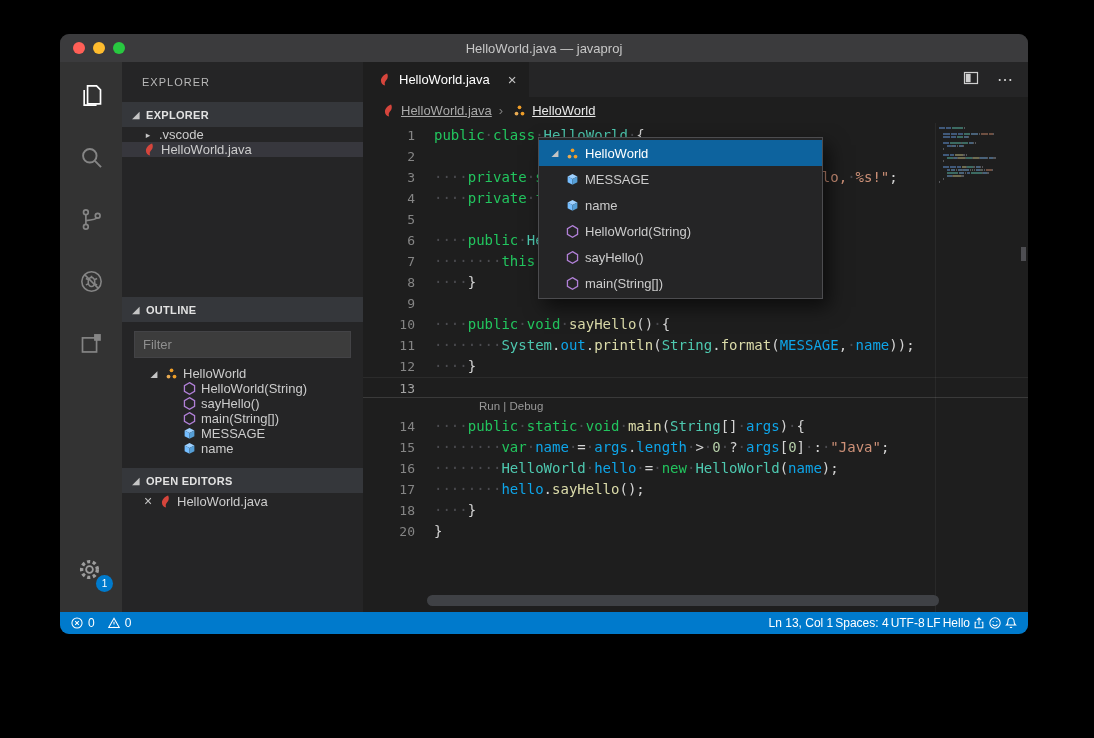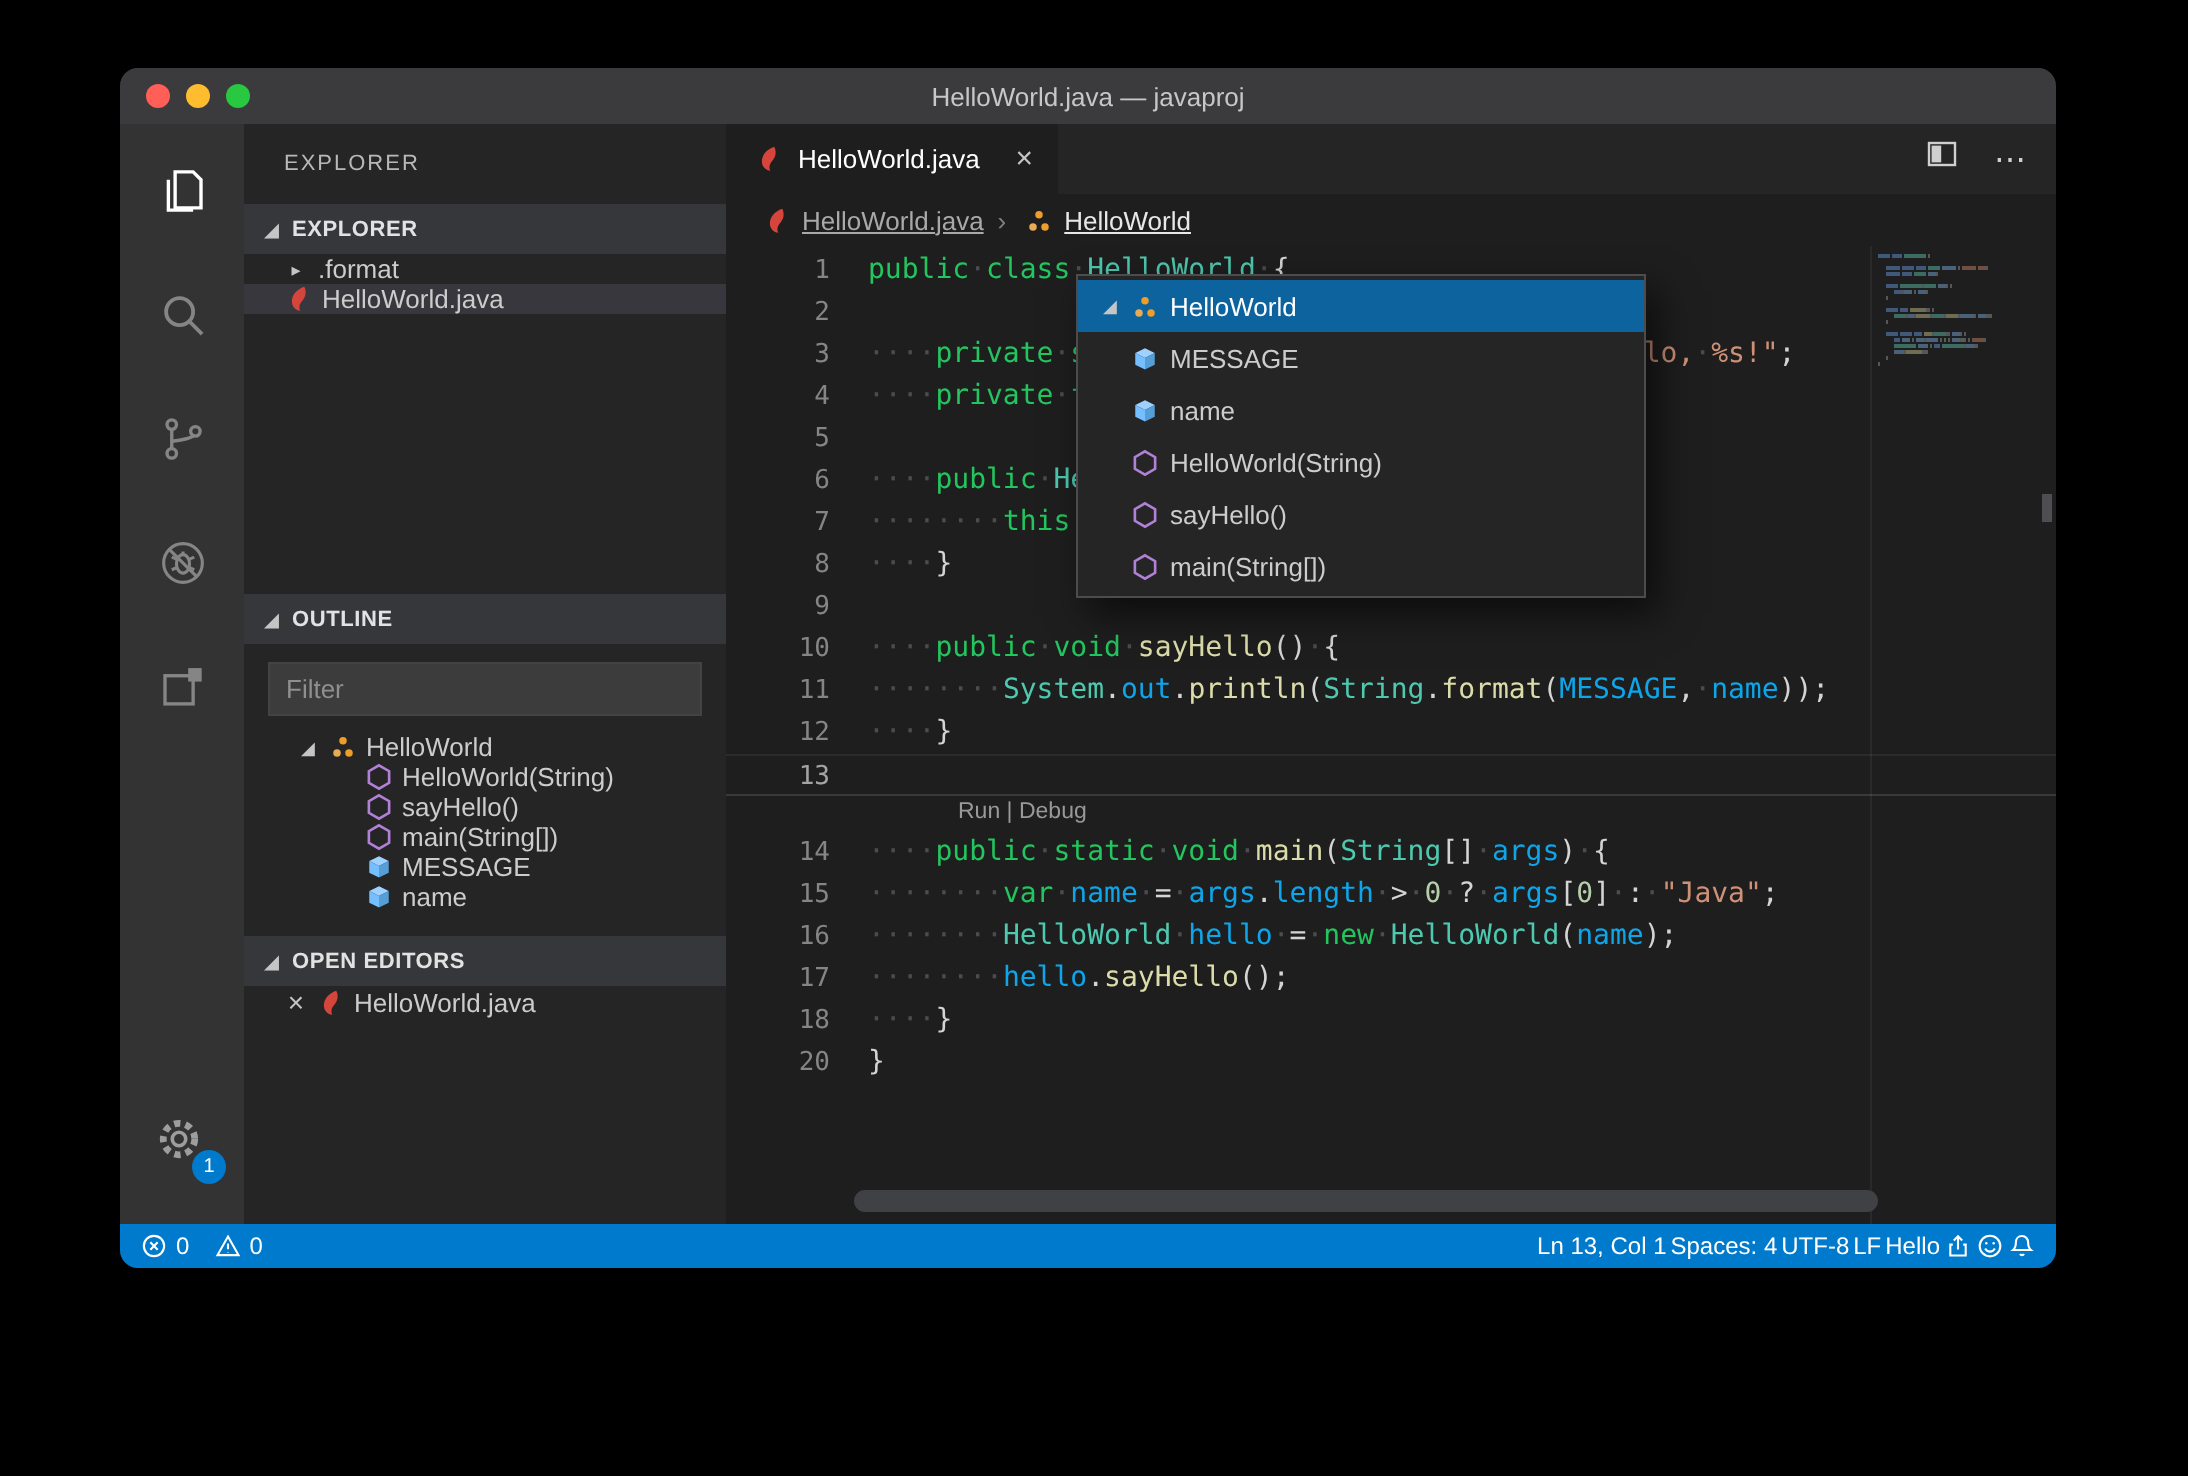--- a/index.html
+++ b/index.html
@@ -168,21 +168,21 @@
     <div class="sidebar">
       <div class="sidebar-title">EXPLORER</div>
 
       <div class="section-header">
         <span class="tw">◢</span>
         <span>EXPLORER</span>
       </div>
       <div id="explorer-files">
           <div class="side-row">
             <span class="tw">▸</span>
-            <span class="lb">.format</span>
+            <span class="lb">.vscode</span>
           </div>
           <div class="side-row selected">
             <span class="sym-wrap">
               <svg viewBox="0 0 16 16">
                 <path d="M10.8 1.5C6.9 2.8 4.2 5.8 4.2 9.3c0 2.7 2 4.7 4.5 5-1-2.1-.3-4 1.3-5.7 1.6-1.7 2.1-4.6.8-7.1z" fill="#d6453c"></path>
               </svg>
             </span>
             <span class="lb">HelloWorld.java</span>
           </div>
         </div>

